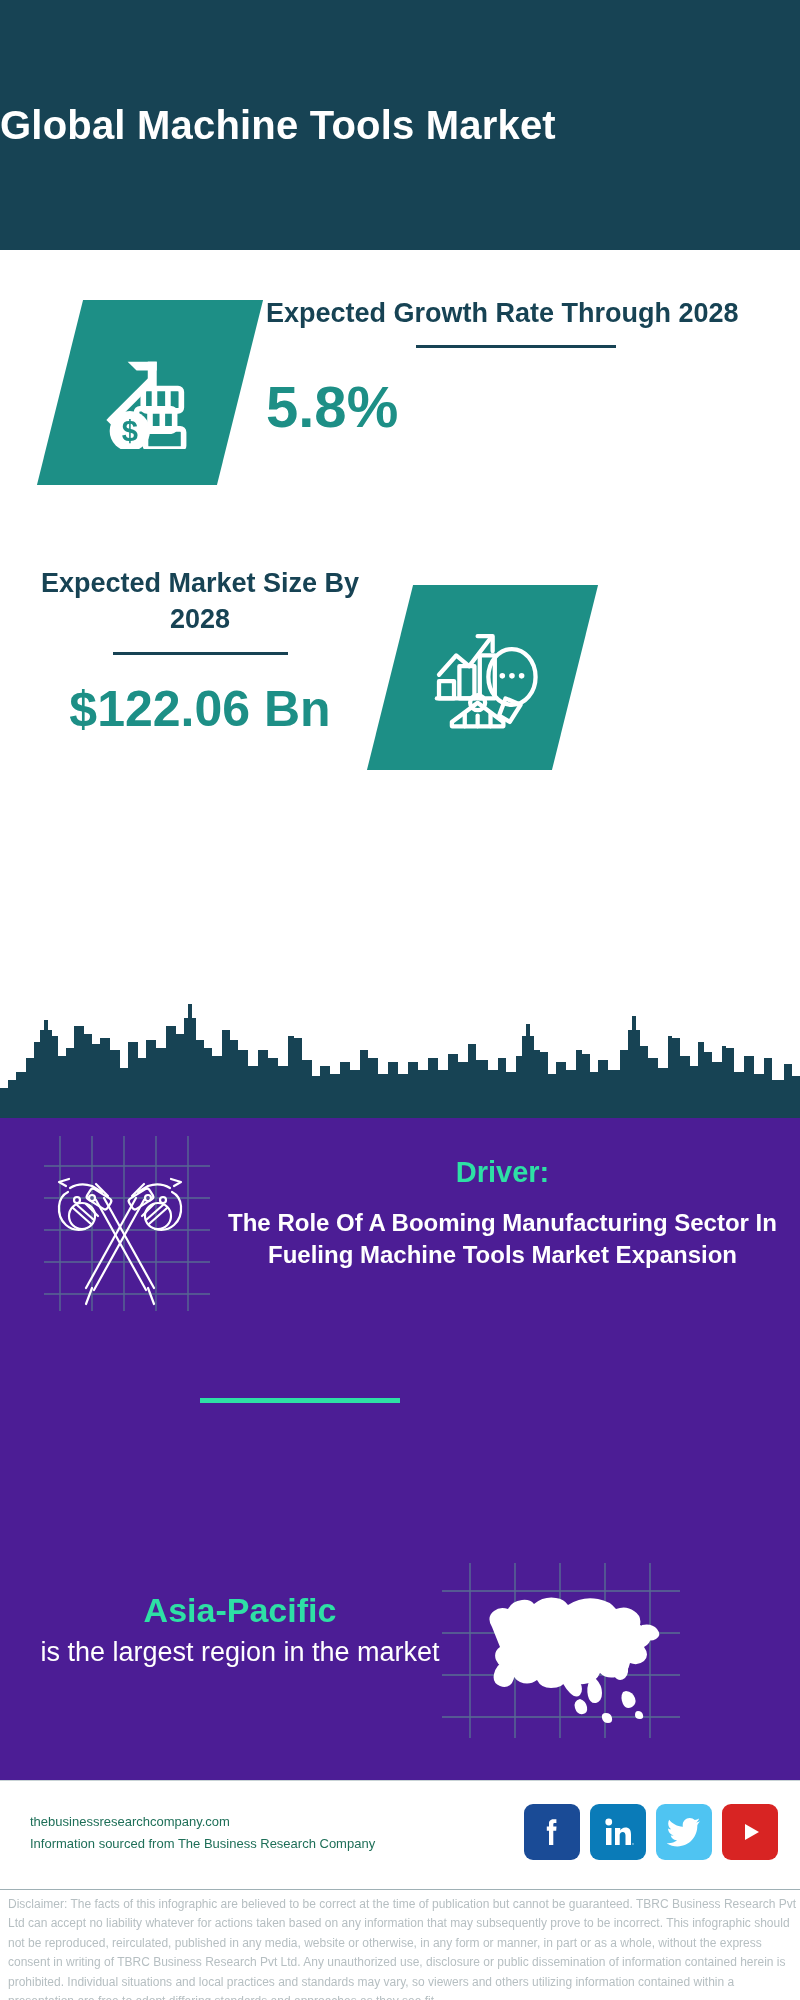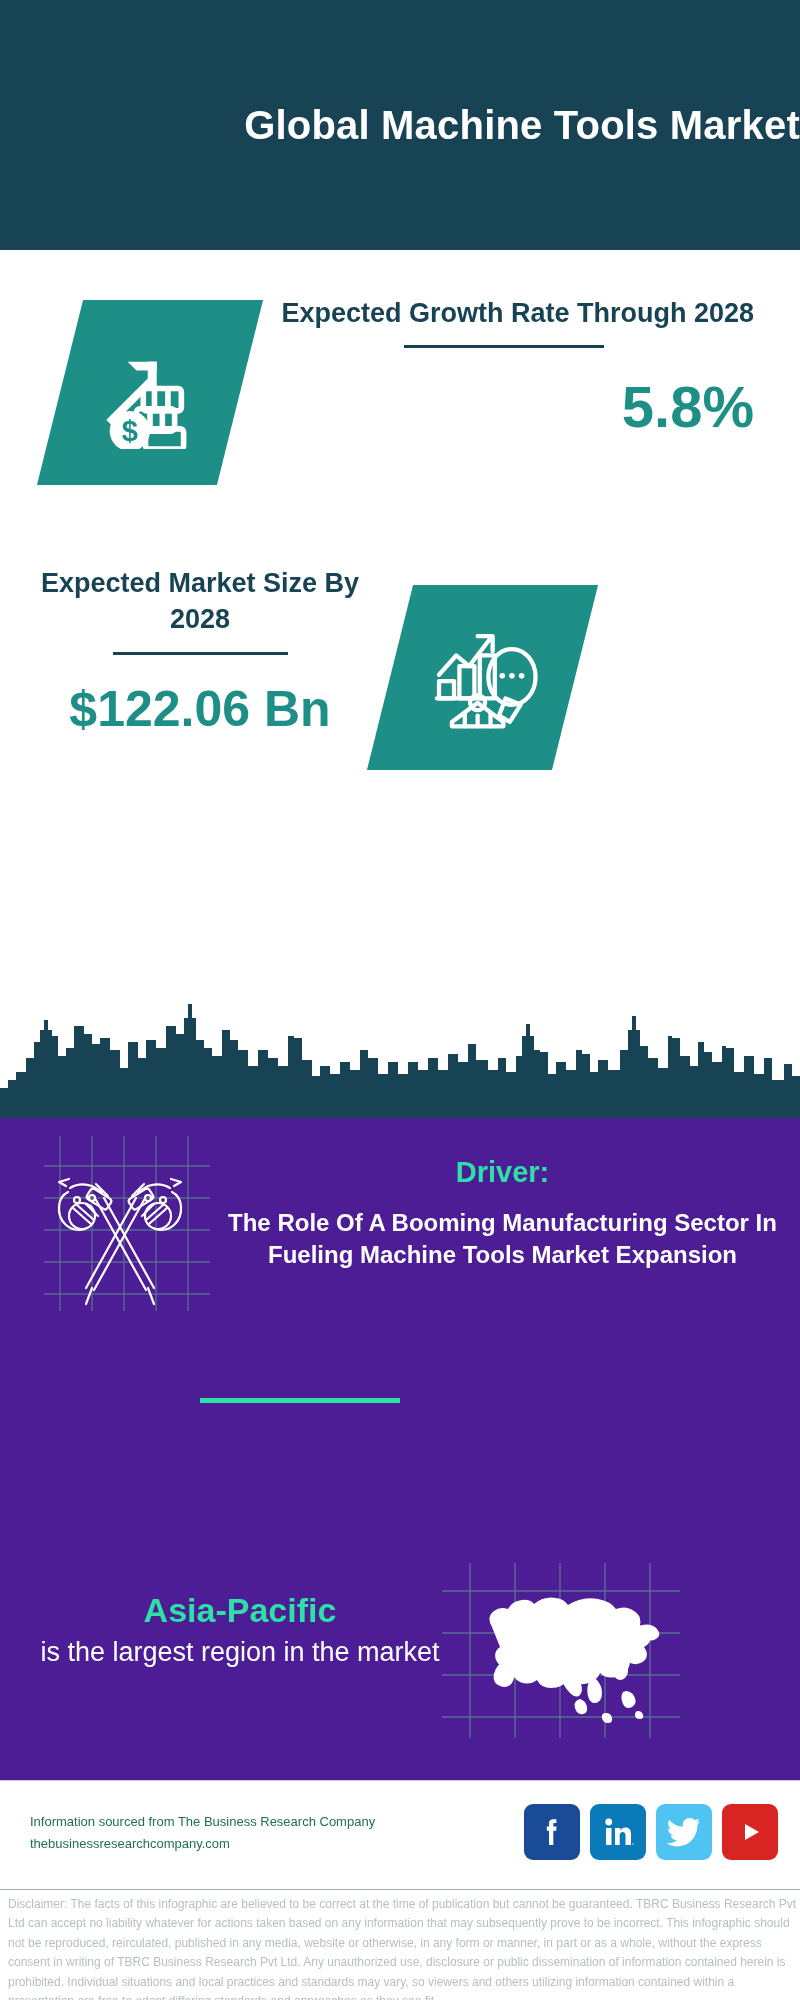--- a/index.html
+++ b/index.html
@@ -18,21 +18,21 @@
   }
 
   
   .header {
     position: absolute;
     left: 0; top: 0;
     width: 800px; height: 250px;
     background: #174354;
     display: flex;
     align-items: center;
-    justify-content: flex-end;
+    justify-content: flex-start;
   }
   .header-title {
     color: #ffffff;
     font-size: 40px;
     font-weight: bold;
     line-height: 1.22;
     text-align: center;
     letter-spacing: 0.2px;
     max-width: 560px;
   }
@@ -61,21 +61,21 @@
     justify-content: center;
     width: 100%;
     height: 100%;
   }
 
   #growth-badge { left: 60px; top: 300px; width: 180px; height: 185px; }
   #size-badge  { left: 390px; top: 585px; width: 185px; height: 185px; }
 
   
   .stat-block { position: absolute; }
-  #growth-stat { left: 254px; top: 295px; width: 500px; text-align: right; }
+  #growth-stat { left: 266px; top: 295px; width: 500px; text-align: left; }
   #size-stat   { left: 35px;  top: 565px; width: 330px; text-align: center; }
 
   .stat-label {
     color: #174354;
     font-weight: bold;
     font-size: 27px;
     line-height: 1.35;
   }
   .stat-rule {
     height: 3px;
@@ -401,22 +401,22 @@
         <path d="M150 136 q6 2 7 8 q1 6 -4 7 q-6 1 -8 -6 q-2 -7 5 -9 Z"></path>
         <path d="M212 62 q10 -2 15 4 q5 6 -1 10 q-7 4 -13 -2 q-5 -6 -1 -12 Z"></path>
         <path d="M176 150 q5 0 6 5 q1 5 -4 5 q-5 0 -6 -5 q-1 -5 4 -5 Z"></path>
         <path d="M208 148 q4 0 5 4 q1 4 -3 4 q-5 0 -5 -4 q0 -4 3 -4 Z"></path>
       </g>
     </svg>
   </div>
 
   <div class="footer">
     <div class="footer-text">
+      <div>thebusinessresearchcompany.com</div>
       <div>Information sourced from The Business Research Company</div>
-      <div>thebusinessresearchcompany.com</div>
     </div>
     <div class="socials">
       <div class="social s-fb">
         <svg width="30" height="34" viewBox="0 0 30 34">
           <path fill="#ffffff" d="M19.5 11.5h-3.2v-2.2c0-1 .6-1.3 1.1-1.3h2V4.2h-3C12.9 4.2 12 6.7 12 8.3v3.2H9.8v4.2H12V30h4.3V15.7h2.9l.3-4.2z"></path>
         </svg>
       </div>
       <div class="social s-li">
         <svg width="32" height="32" viewBox="0 0 32 32">
           <rect x="4" y="12" width="5.5" height="17" fill="#ffffff"></rect>

